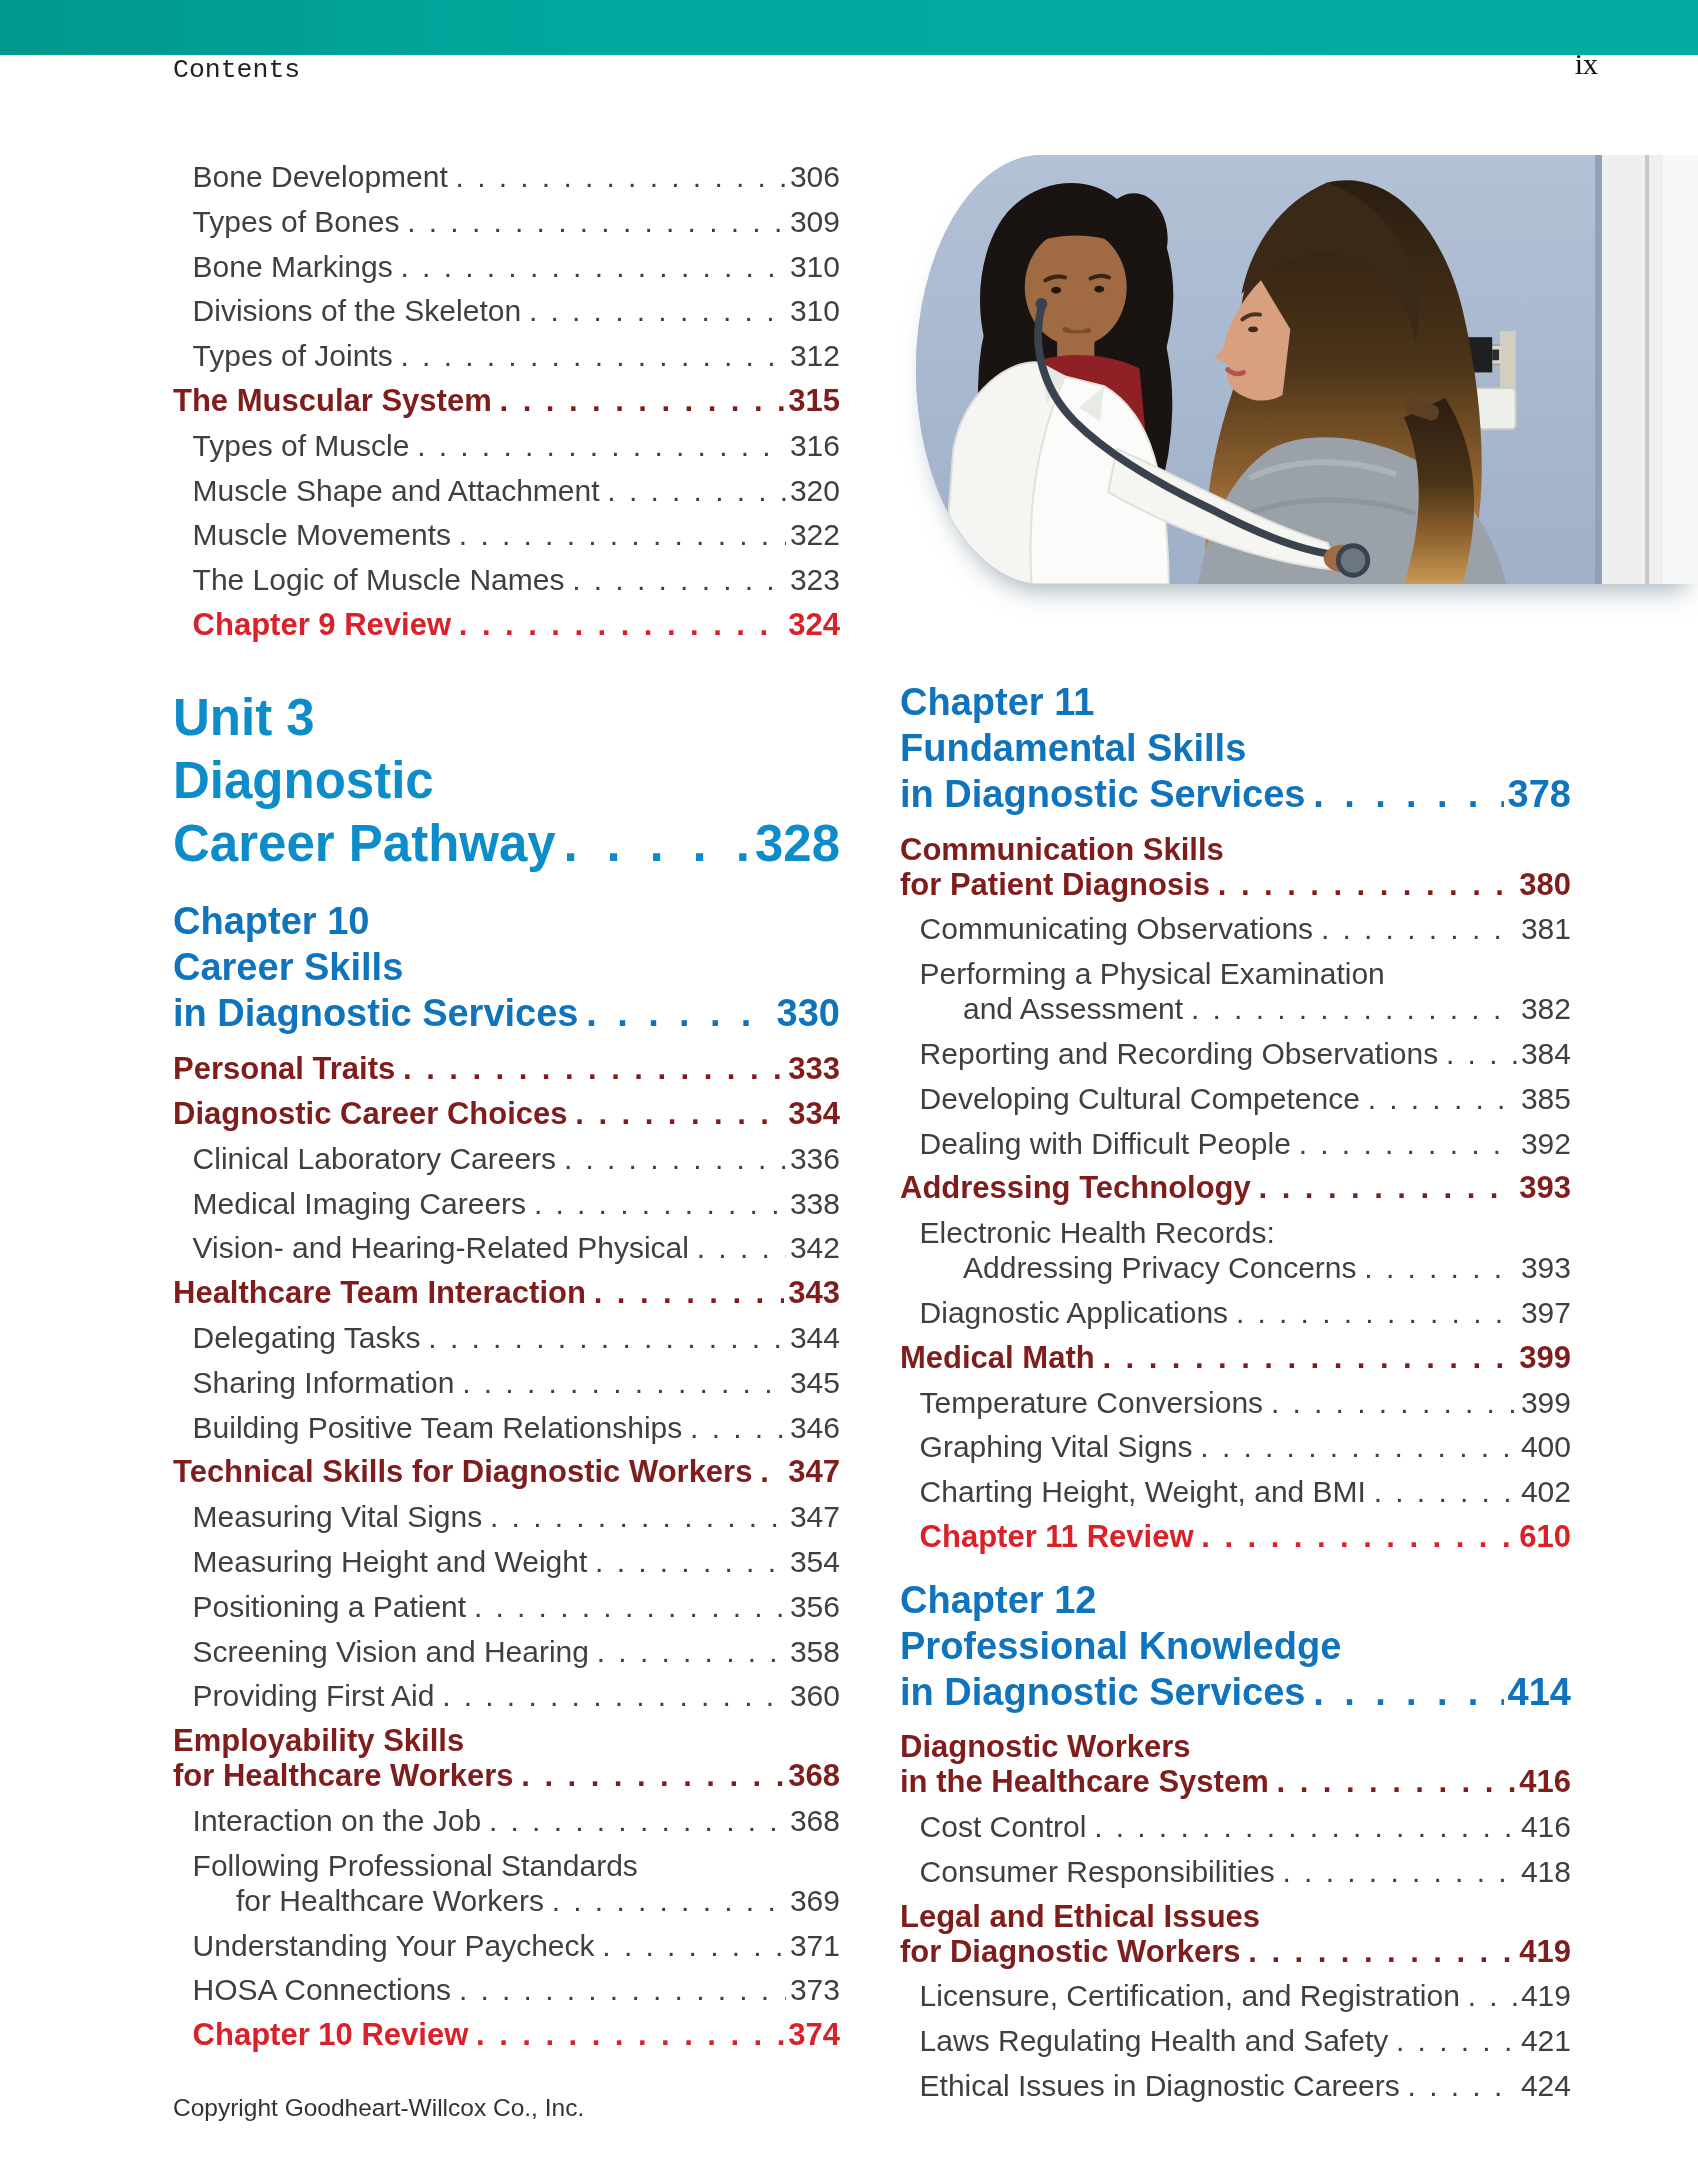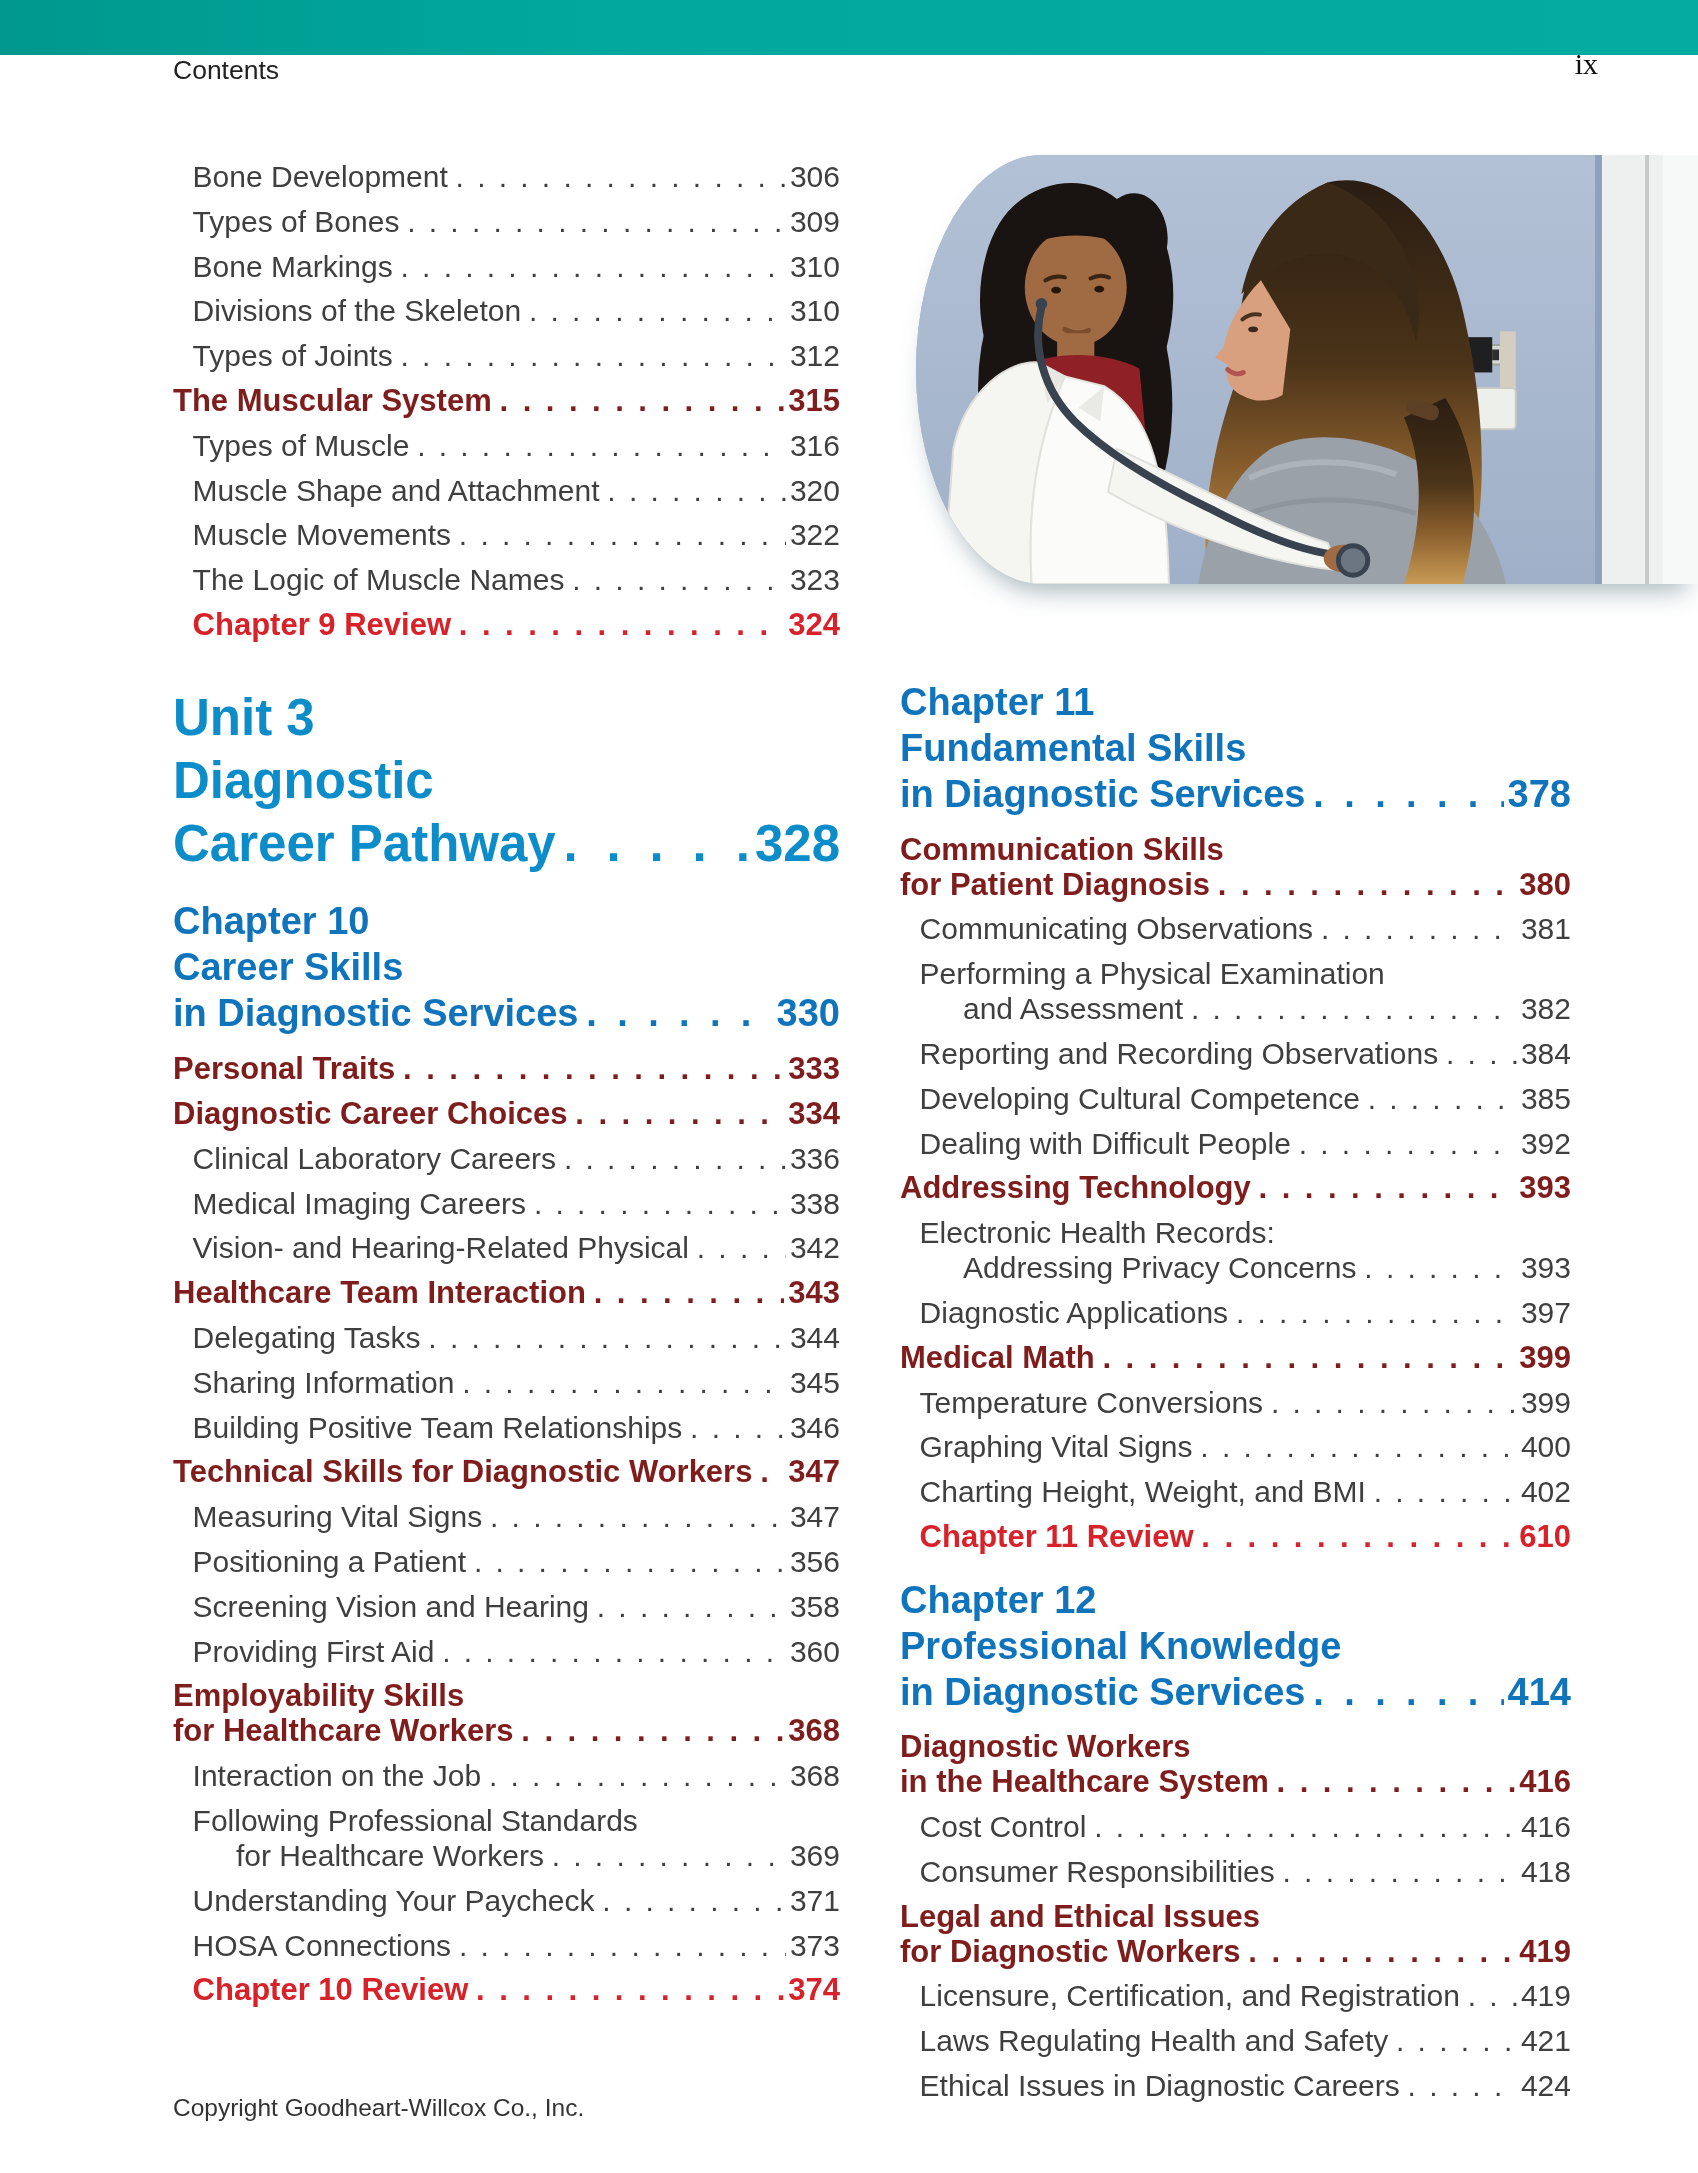--- a/index.html
+++ b/index.html
@@ -7,21 +7,21 @@
     width:1699px;height:2174px;position:relative;background:#ffffff;
     font-family:"Liberation Sans", sans-serif;overflow:hidden;
   }
   
   .topbar{
     position:absolute;left:0;top:0;width:1699px;height:55px;
     background:linear-gradient(90deg,#00988e 0%,#00a89d 35%,#03aba1 100%);
   }
   .contents-label{
     position:absolute;left:173px;top:55px;
-    font-family:Liberation Sans, sans-serif;font-size:26.5px;color:#222222;
+    font-family:Liberation Mono, monospace;font-size:26.5px;color:#222222;
   }
   .folio{
     position:absolute;right:101px;top:47px;
     font-family:Liberation Serif, serif;font-size:30px;color:#111111;
   }
   
   .photo{
     position:absolute;left:916px;top:155px;width:782px;height:429px;
     border-radius:127px 0 0 127px / 216px 0 0 216px;
     overflow:hidden;
@@ -335,20 +335,27 @@
     </div>
     <div class="row sub">
       <div class="line last">
         <span class="t">Measuring Vital Signs</span>
         <span class="dots"></span>
         <span class="pg">347</span>
       </div>
     </div>
     <div class="row sub">
       <div class="line last">
+        <span class="t">Measuring Height and Weight</span>
+        <span class="dots"></span>
+        <span class="pg">354</span>
+      </div>
+    </div>
+    <div class="row sub">
+      <div class="line last">
         <span class="t">Positioning a Patient</span>
         <span class="dots"></span>
         <span class="pg">356</span>
       </div>
     </div>
     <div class="row sub">
       <div class="line last">
         <span class="t">Screening Vision and Hearing</span>
         <span class="dots"></span>
         <span class="pg">358</span>

